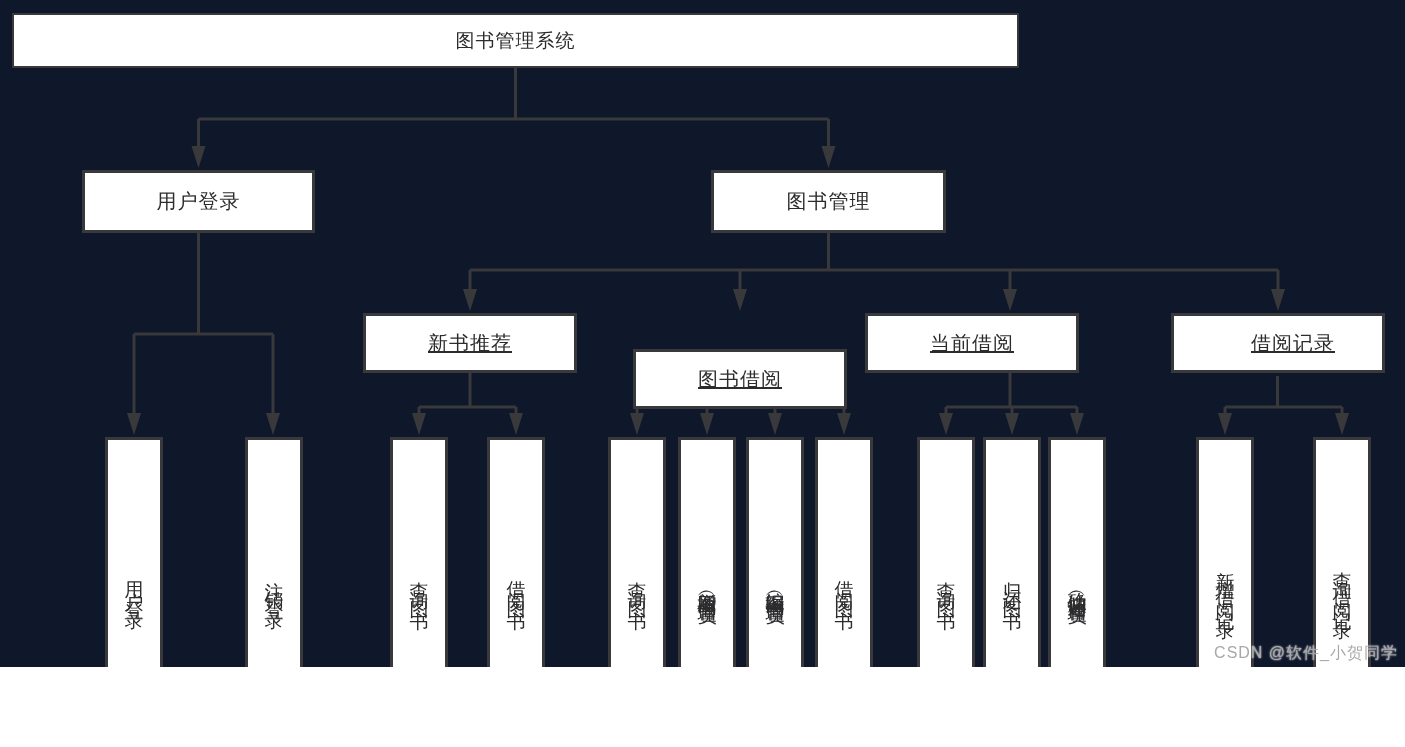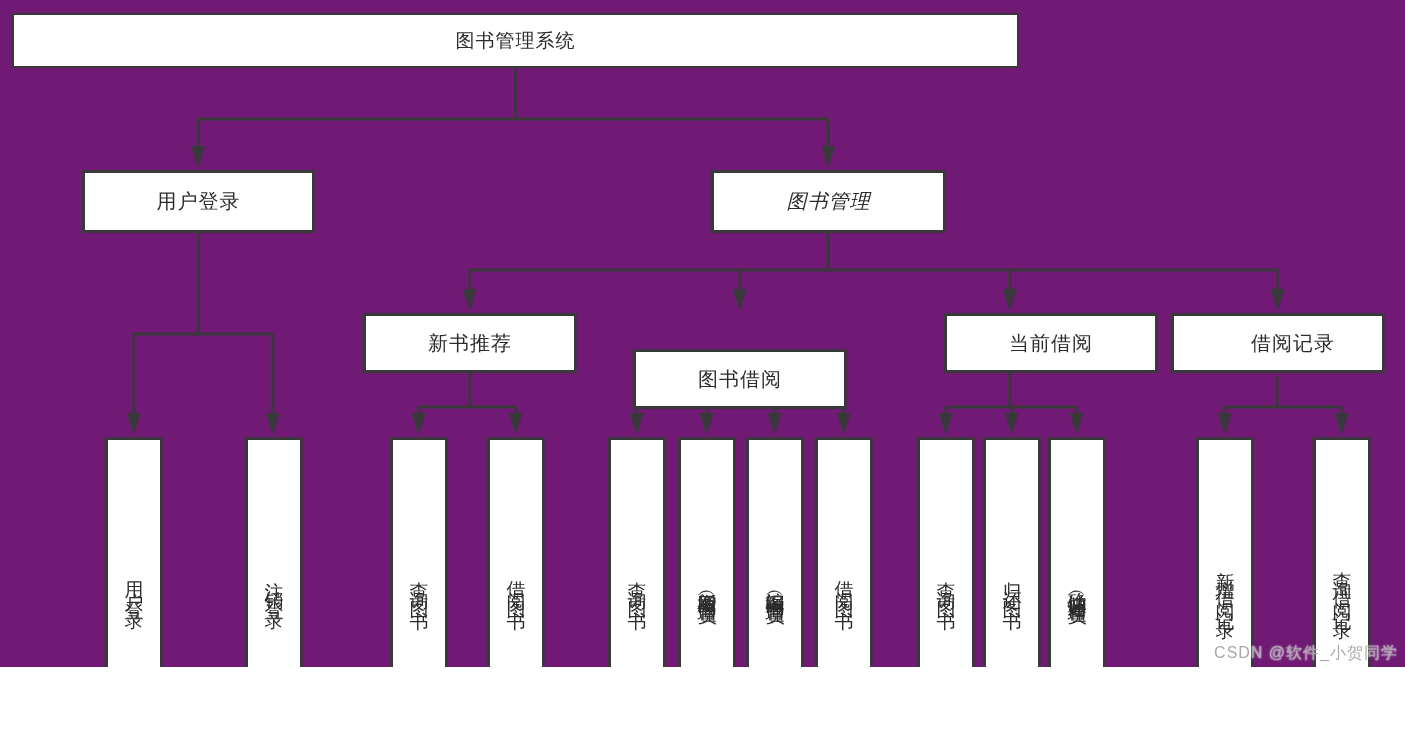--- a/index.html
+++ b/index.html
@@ -5,21 +5,21 @@
   html, body {
     margin: 0;
     padding: 0;
     background: #ffffff;
     font-family: "Liberation Sans", "DejaVu Sans", sans-serif;
   }
   #canvas {
     position: relative;
     width: 1405px;
     height: 667px;
-    background: #701a75;
+    background: #0f172a;
     overflow: hidden;
   }
   #connector-svg {
     position: absolute;
     left: 0;
     top: 0;
     z-index: 1;
   }
   .hbox {
     position: absolute;
@@ -34,25 +34,25 @@
     z-index: 2;
     letter-spacing: 1px;
   }
   .root {
     left: 12px; top: 13px; width: 1007px; height: 55px;
     border-width: 2px;
     font-size: 19px;
   }
   .lvl2 { top: 170px; height: 63px; }
   .lvl2.n0 { left: 82px;  width: 233px; }
-  .lvl2.n1 { left: 711px; width: 235px; font-style: italic; }
-  .lvl3 { top: 313px; height: 60px; width: 214px; }
+  .lvl2.n1 { left: 711px; width: 235px; }
+  .lvl3 { top: 313px; height: 60px; width: 214px; text-decoration: underline; }
   .lvl3.n0 { left: 363px;  }
   .lvl3.n1 { left: 633px; margin-top: 36px;  }
-  .lvl3.n2 { left: 944px;  }
+  .lvl3.n2 { left: 865px;  }
   .lvl3.n3 { left: 1171px; padding-left: 30px; }
   .vbox {
     position: absolute;
     box-sizing: border-box;
     top: 437px;
     width: 58px;
     height: 298px;
     border: 3px solid #39393b;
     background: #ffffff;
     display: flex;

